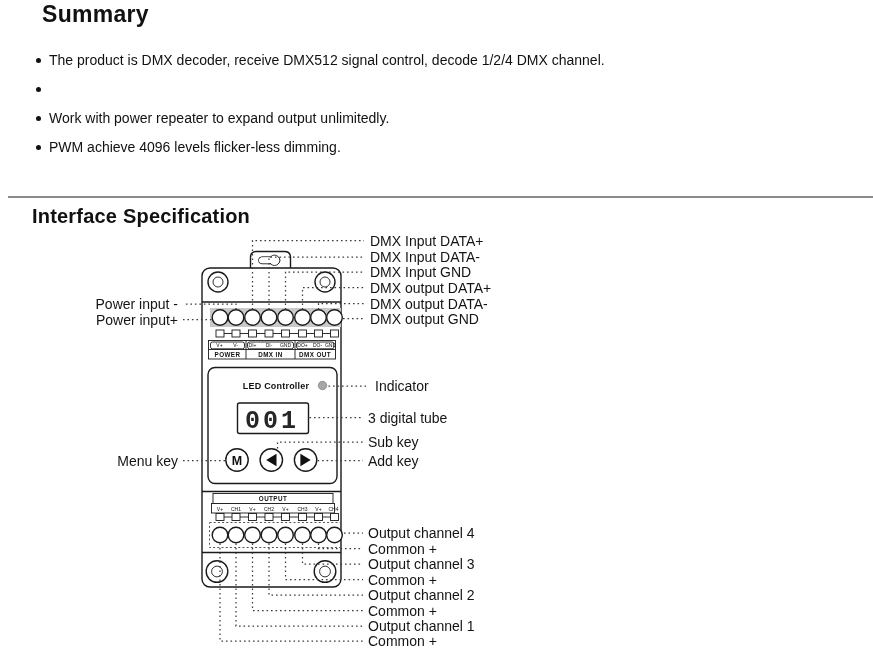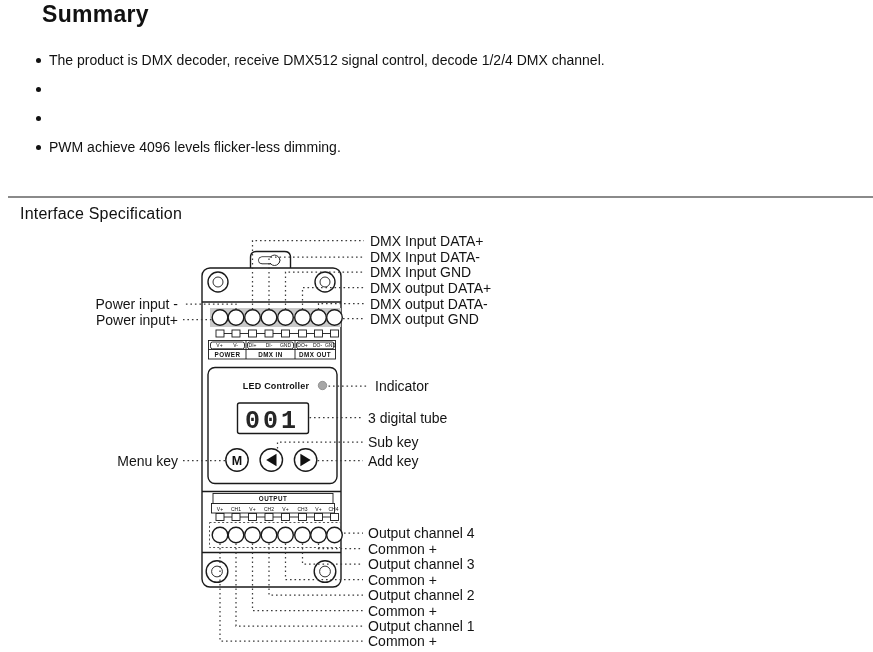--- a/index.html
+++ b/index.html
@@ -6,21 +6,21 @@
   body {
     width:873px; height:652px; background:#ffffff; position:relative;
     font-family:"Liberation Sans","DejaVu Sans",sans-serif; color:#111;
     overflow:hidden;
   }
   .summary-title { position:absolute; left:42px; top:1px; font-size:23px; font-weight:bold; letter-spacing:0.3px; }
   .bullets { position:absolute; left:36px; top:46px; margin:0; padding:0; list-style:none; }
   .bullets li { font-size:14px; height:29px; line-height:29px; white-space:nowrap; }
   .bullet-dot { display:inline-block; width:5px; height:5px; border-radius:50%; background:#111; margin-right:8px; vertical-align:2px; }
   .divider { position:absolute; left:8px; top:196px; width:865px; height:1.6px; background:#8a8a8a; }
-  .iface-title { position:absolute; left:20px; top:205px; font-size:16px; font-weight:normal; letter-spacing:0.2px; }
+  .iface-title { position:absolute; left:32px; top:205px; font-size:20px; font-weight:bold; letter-spacing:0.2px; }
   .diagram { position:absolute; left:0; top:0; width:873px; height:652px; }
 
   
   .s   { fill:#ffffff; stroke:#1a1a1a; stroke-width:1.4; }
   .thin{ stroke-width:0.9; }
   .ln  { stroke:#1a1a1a; stroke-width:1.6; }
   .lnt { stroke:#1a1a1a; stroke-width:0.9; }
   .gry { fill:#c9c9c9; stroke:none; }
   .dot { fill:none; stroke:#3c3c3c; stroke-width:1.25; stroke-dasharray:1.6 2.9; }
   .lbl { font-size:14px; fill:#141414; }
@@ -32,21 +32,21 @@
   .btn { font-size:12.5px; font-weight:bold; text-anchor:middle; fill:#111; }
 </style>
 </head>
 <body>
 
 <div class="summary-title">Summary</div>
 
 <ul class="bullets">
   <li><span class="bullet-dot"></span><span>The product is DMX decoder, receive DMX512 signal control, decode 1/2/4 DMX channel.</span></li>
   <li><span class="bullet-dot"></span></li>
-  <li><span class="bullet-dot"></span></li>
+  <li><span class="bullet-dot"></span><span>Work with power repeater to expand output unlimitedly.</span></li>
   <li><span class="bullet-dot"></span><span>PWM achieve 4096 levels flicker-less dimming.</span></li>
 </ul>
 
 <div class="divider"></div>
 <div class="iface-title">Interface Specification</div>
 
 <svg class="diagram" viewBox="0 0 873 652" xmlns="http://www.w3.org/2000/svg">
 
   <path class="s" stroke-width="1.6" d="M250.5 269 V257.5 Q250.5 251.5 256.5 251.5 H284.5 Q290.5 251.5 290.5 257.5 V269 Z"></path>
   <g>

